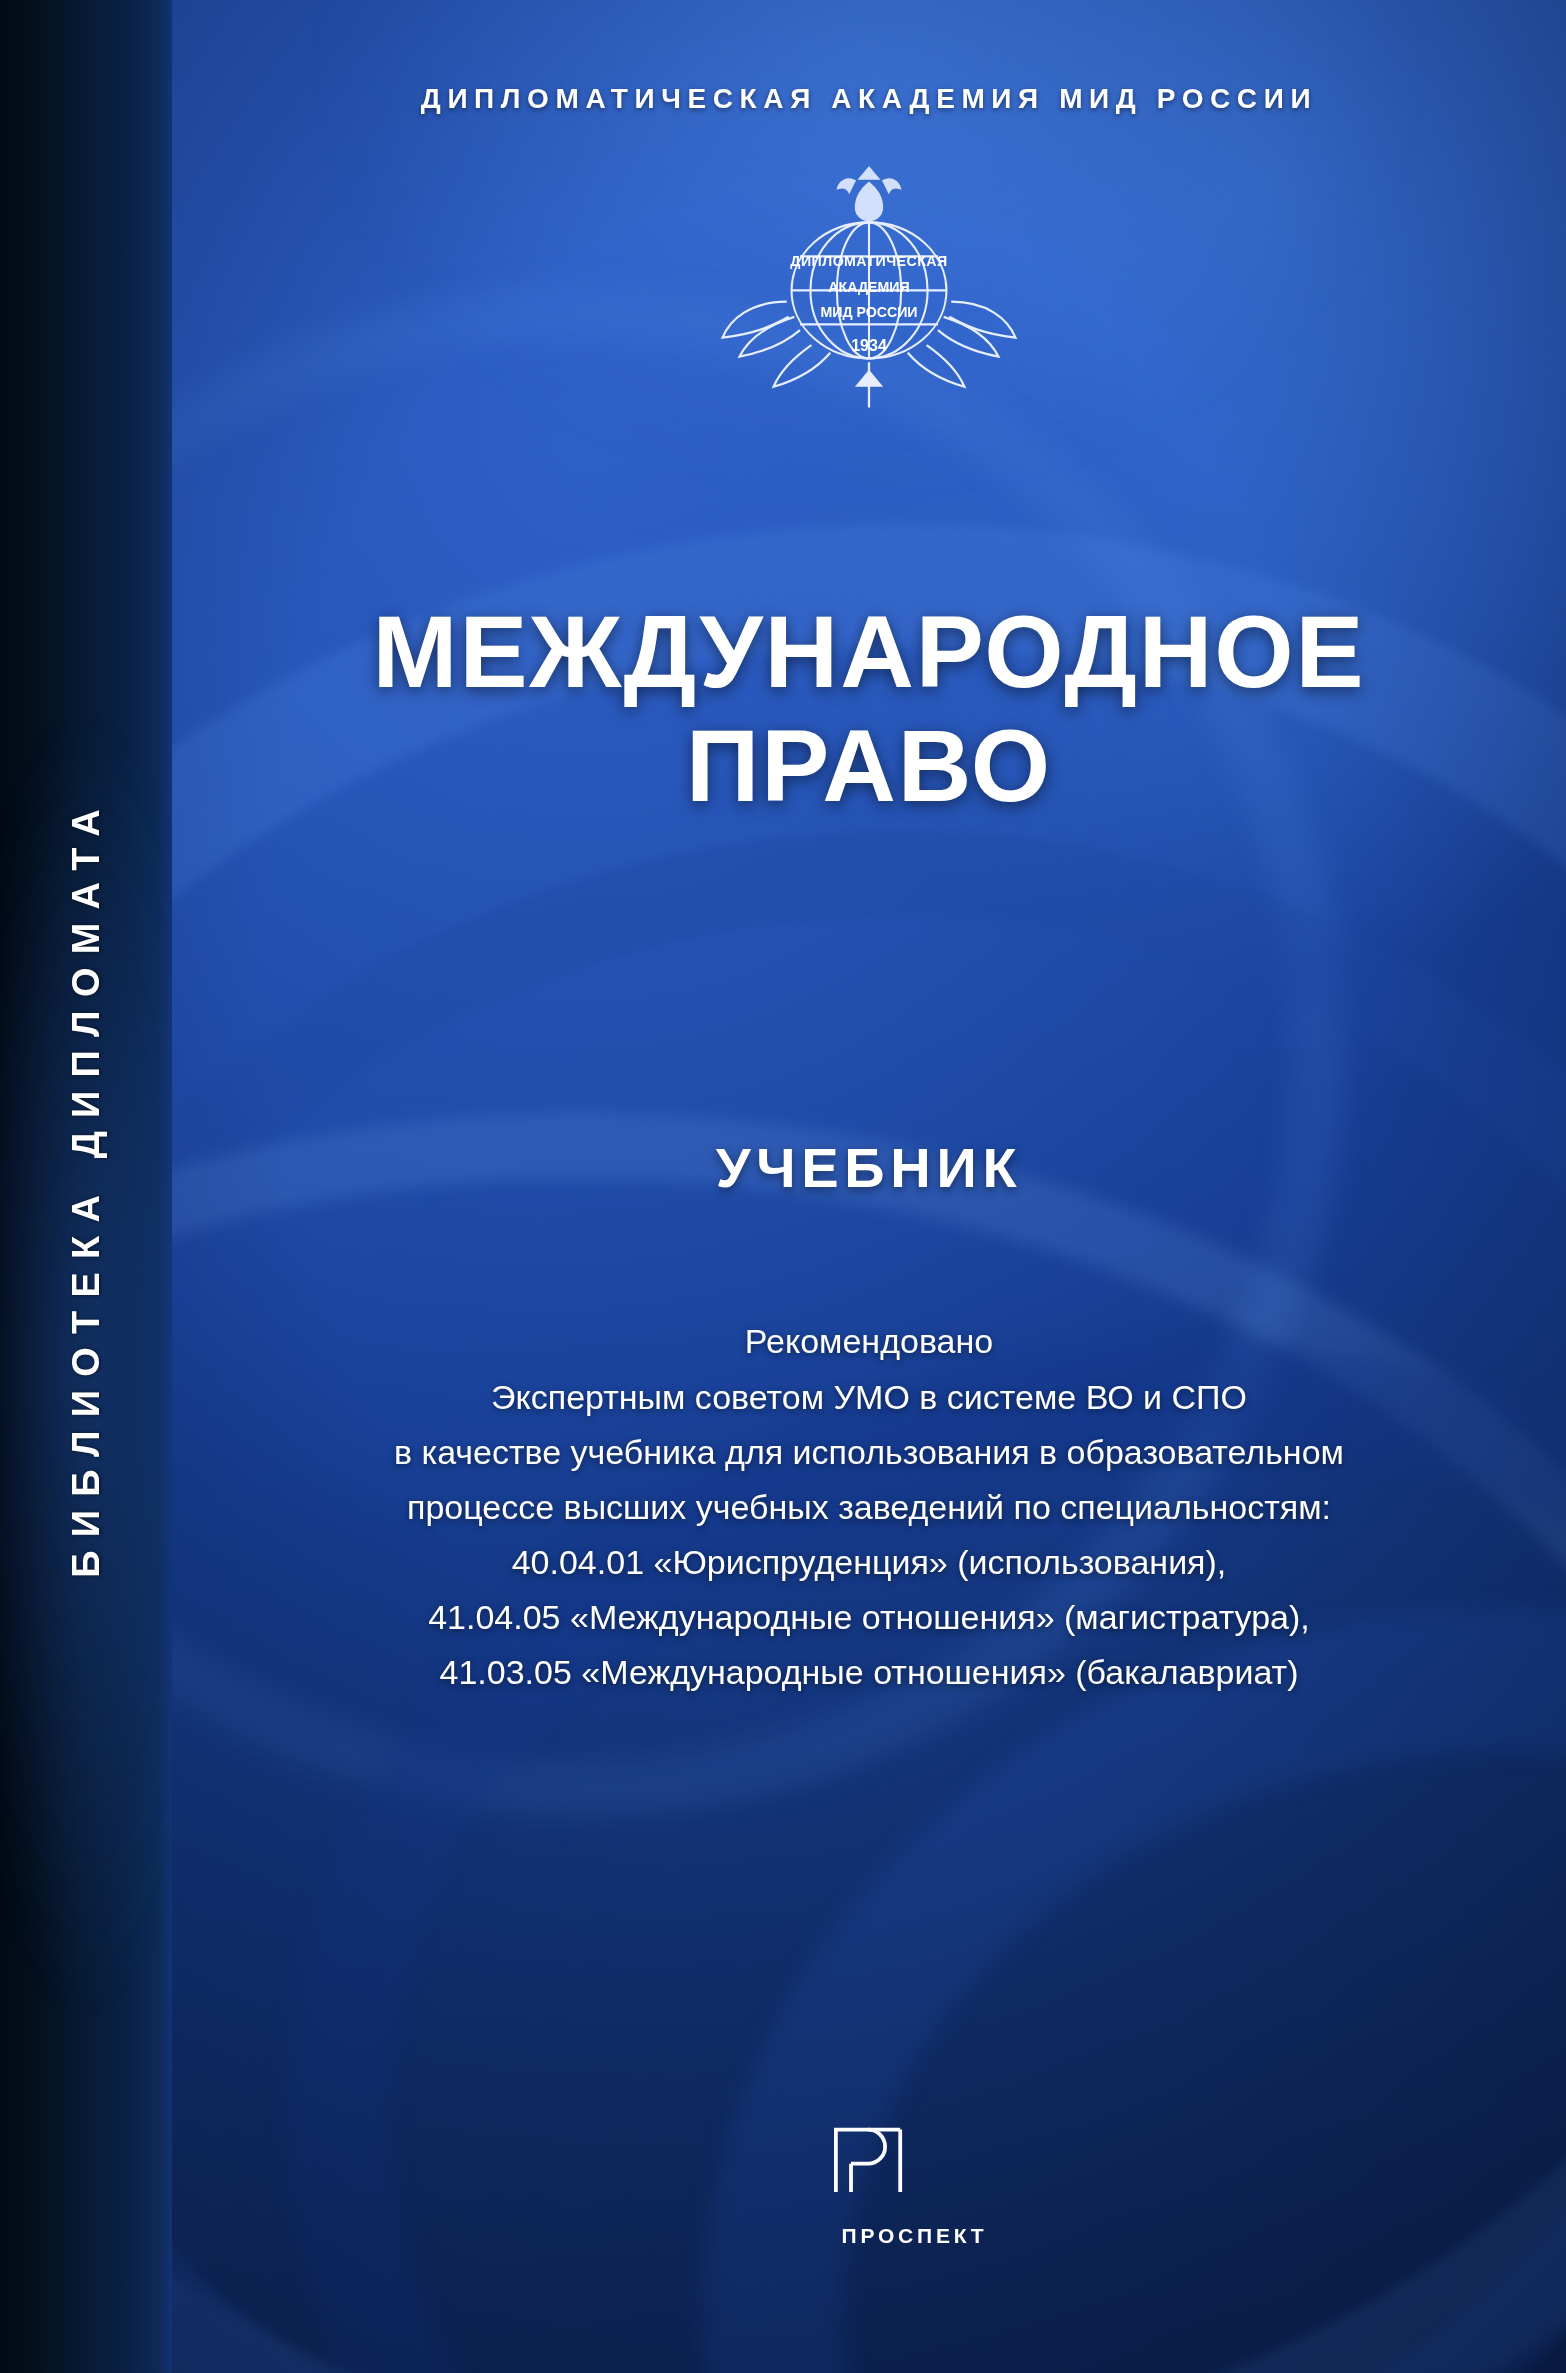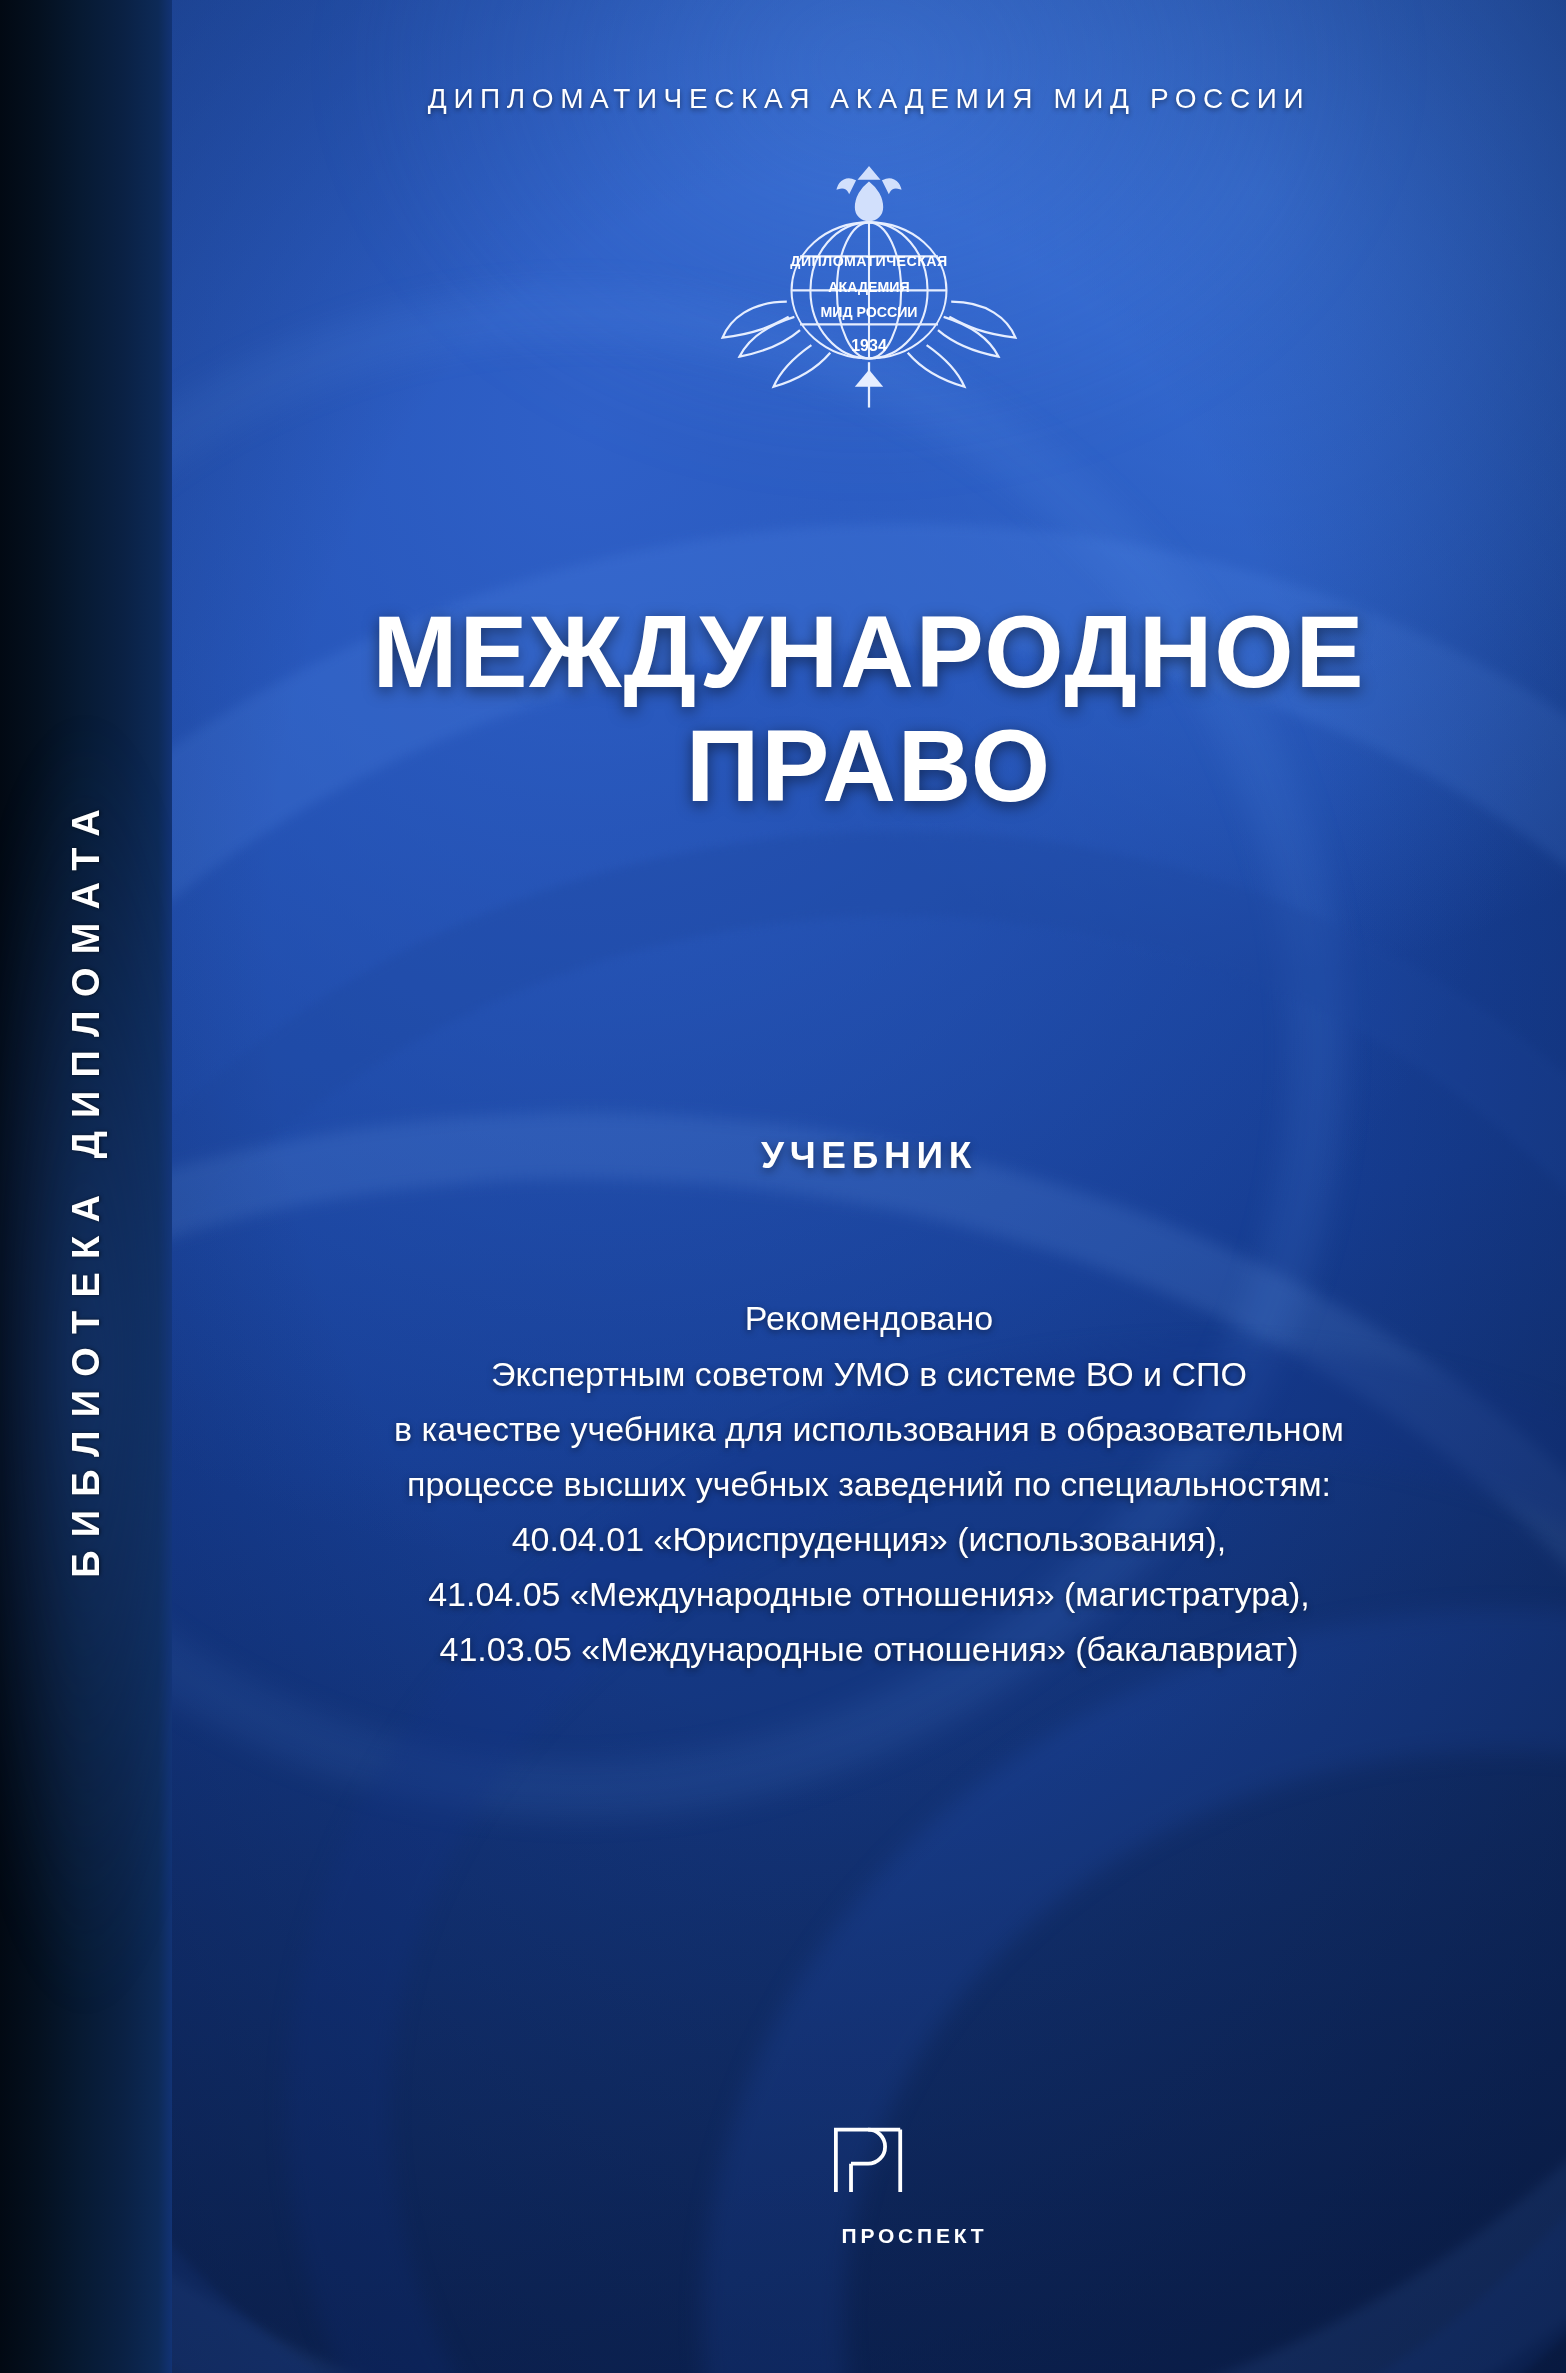--- a/index.html
+++ b/index.html
@@ -135,21 +135,21 @@
     inset: 0;
     display: flex;
     flex-direction: column;
     align-items: center;
     color: #fff;
     text-align: center;
   }
   .academy {
     margin-top: 83px;
     font-size: 28px;
-    font-weight: normal;
+    font-weight: bold;
     letter-spacing: 6.6px;
     text-transform: uppercase;
     text-shadow: 0 1.9px 5.7px rgba(0,0,0,0.45);
     text-align: right;
   }
   .emblem {
     margin-top: 45px;
     width: 312px;
     height: 274px;
     position: relative;
@@ -161,21 +161,21 @@
     font-size: 102px;
     font-weight: bold;
     line-height: 1.12;
     letter-spacing: 1.9px;
     text-transform: uppercase;
     text-shadow: 0 3.8px 15px rgba(0,0,0,0.5);
     padding: 0 57px;
   }
   .subtitle {
     margin-top: 312px;
-    font-size: 37px;
+    font-size: 56px;
     font-weight: bold;
     letter-spacing: 5.7px;
     text-transform: uppercase;
     text-shadow: 0 2.8px 9.5px rgba(0,0,0,0.45);
   }
   .recommend {
     margin-top: 114px;
     font-size: 34px;
     line-height: 1.62;
     font-weight: normal;

